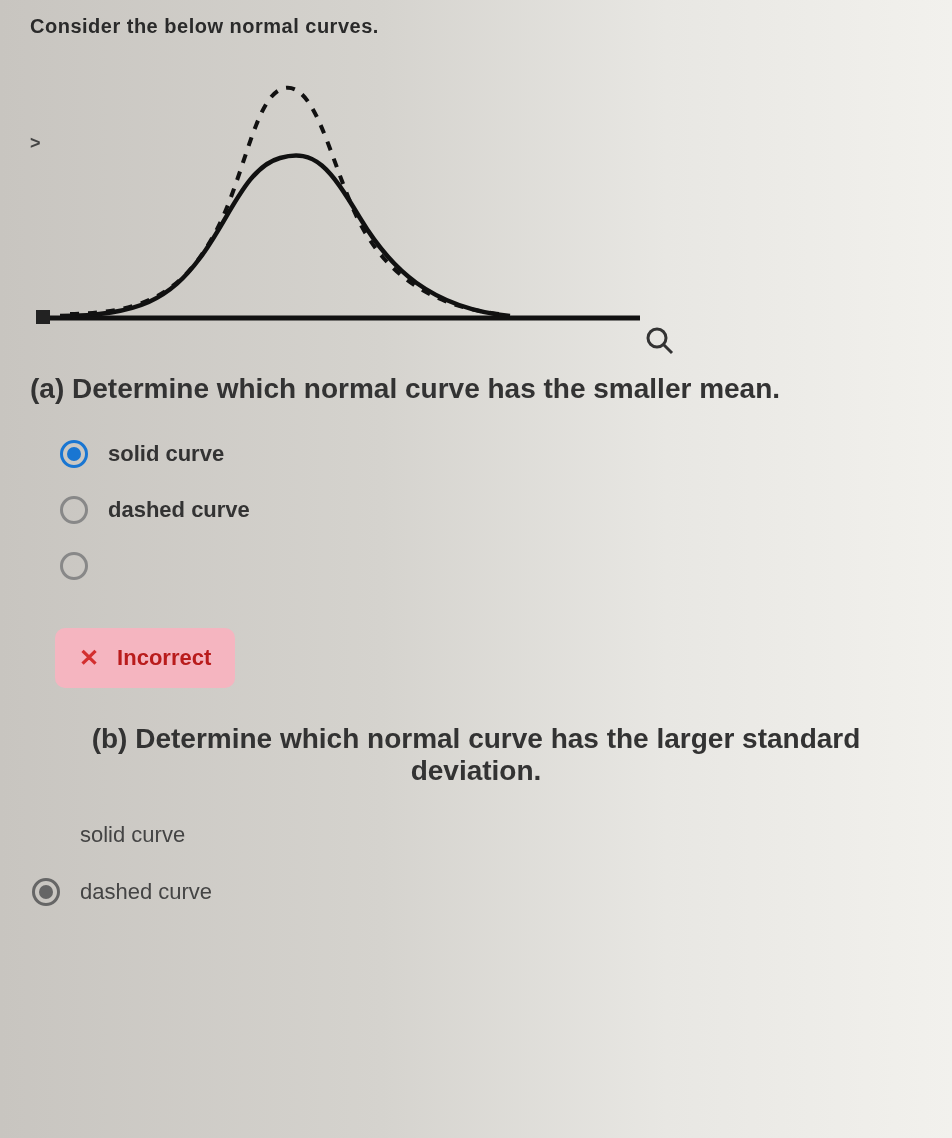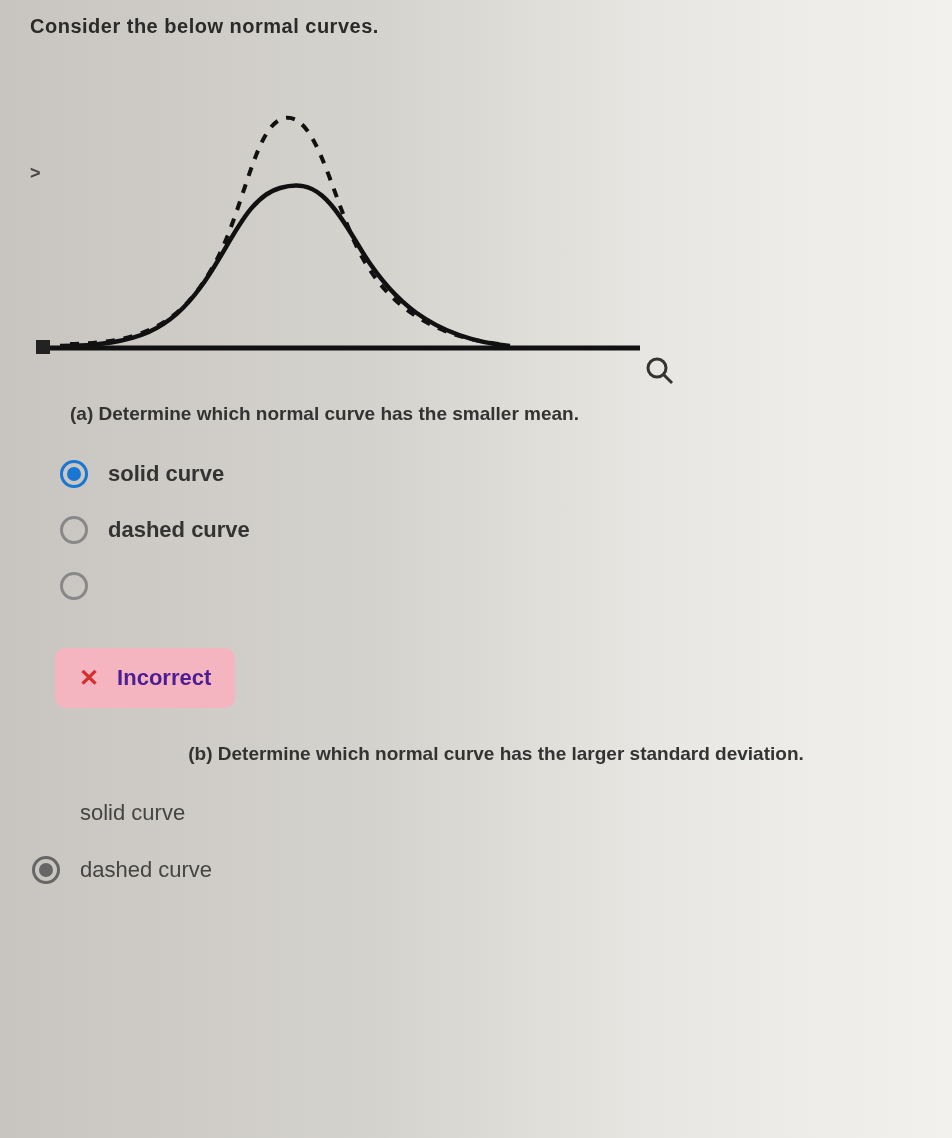--- a/index.html
+++ b/index.html
@@ -15,21 +15,20 @@
       padding: 15px 30px 30px 30px;
       color: #2a2a2a;
       position: relative;
     }
     .header-text {
       font-weight: bold;
       font-size: 20px;
       color: #2a2a2a;
       letter-spacing: 0.5px;
       filter: blur(0.5px);
-      margin-bottom: 30px;
     }
     .chart-container {
       position: relative;
       width: 620px;
       height: 310px;
       margin-left: 0px;
       margin-bottom: 10px;
     }
     .zoom-icon {
       position: absolute;
@@ -41,26 +40,25 @@
     }
     .y-axis-marker {
       position: absolute;
       left: 0;
       top: 95px;
       font-size: 18px;
       font-weight: bold;
       color: #444;
     }
     .question-text {
-      font-size: 19px;
+      font-size: 28px;
       font-weight: bold;
       color: #333;
       margin-top: 25px;
       margin-bottom: 35px;
-      margin-left: 40px;
     }
     .question-text .part-label {
       font-weight: bold;
     }
     .options {
       margin-left: 30px;
     }
     .option-row {
       display: flex;
       align-items: center;
@@ -114,21 +112,21 @@
     }
     .feedback-x {
       color: #d32f2f;
       font-size: 24px;
       font-weight: bold;
       margin-right: 18px;
     }
     .feedback-text {
       font-size: 22px;
       font-weight: bold;
-      color: #4c1d95;
+      color: #b91c1c;
     }
     .question-b {
       margin-top: 10px;
       text-align: center;
     }
     .options-b {
       margin-left: 50px;
       margin-top: 35px;
     }
     .option-row-b {

